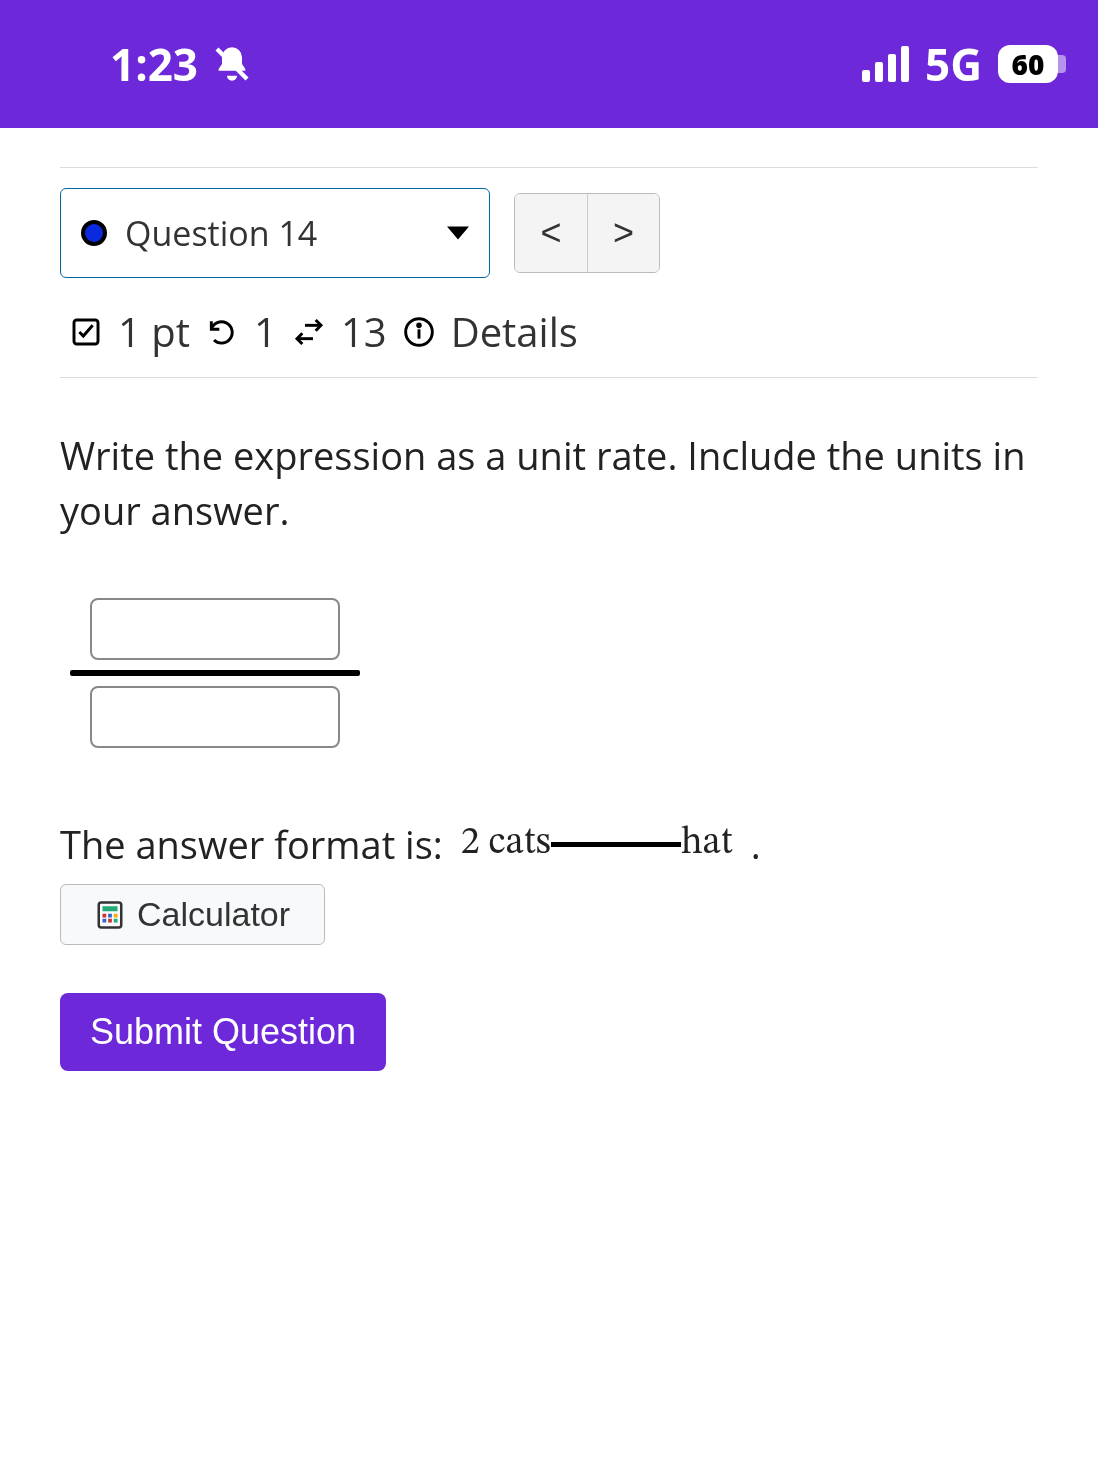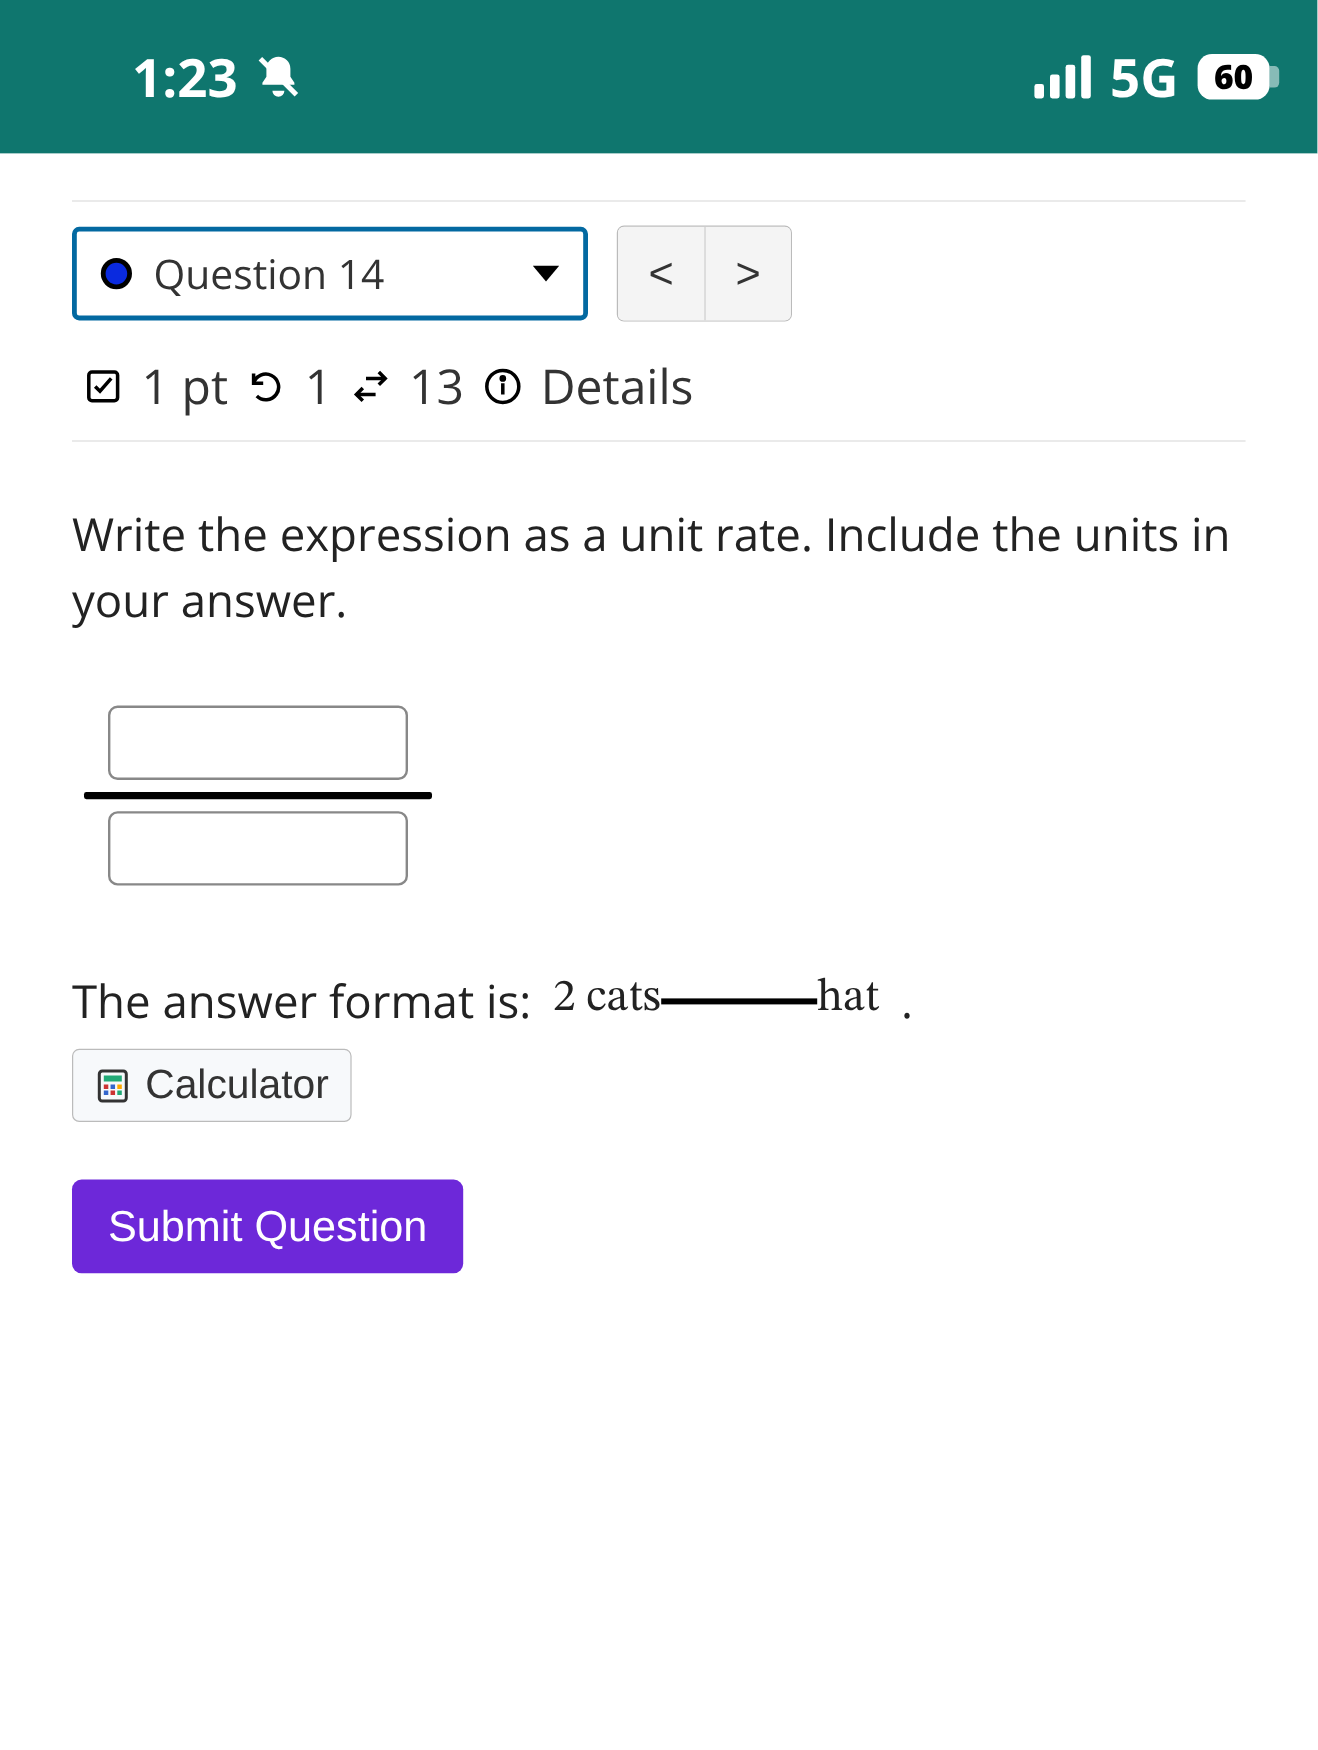--- a/index.html
+++ b/index.html
@@ -1,18 +1,18 @@
 <!DOCTYPE html>
 <html><head>
 <meta charset="utf-8">
 <style>
   * { box-sizing: border-box; margin: 0; padding: 0; }
   html, body { width: 1098px; height: 1458px; font-family: "Open Sans", "Segoe UI", -apple-system, Arial, sans-serif; background: #fff; }
   .status-bar {
-    background: #0f766e;
+    background: #6d28d9;
     height: 128px;
     display: flex;
     align-items: center;
     justify-content: space-between;
     padding: 0 40px 0 110px;
     color: #fff;
     font-weight: 700;
     font-size: 44px;
   }
   .status-left { display: flex; align-items: center; gap: 14px; }
@@ -38,22 +38,22 @@
     height: 40px; border-bottom: 1px solid #ddd;
     display: flex; align-items: flex-start; gap: 20px; overflow: hidden;
   }
   .nav-row {
     display: flex; gap: 24px; padding: 20px 0 16px 0;
     align-items: center;
   }
   .q-select {
     flex: 0 0 auto;
     display: flex; align-items: center; gap: 18px;
-    border: 4px solid #0369a1; border-radius: 6px;
-    padding: 14px 20px; height: 78px; width: 430px;
+    border: 1px solid #0369a1; border-radius: 6px;
+    padding: 14px 20px; height: 90px; width: 430px;
     font-size: 34px; color: #333; background: #fff;
     cursor: pointer;
   }
   .q-select .dot {
     width: 26px; height: 26px; border-radius: 50%;
     background: #0a2adf; border: 4px solid #000;
   }
   .q-select .caret { margin-left: auto; }
   .nav-arrows { display: flex; border: 1px solid #bbb; border-radius: 6px; overflow: hidden; }
   .nav-arrows button {
@@ -96,21 +96,21 @@
   .help-row {
     margin-top: 64px;
     font-size: 34px; color: #222;
     display: flex; align-items: center; gap: 18px; flex-wrap: wrap;
   }
   .help-link { color: #333; text-decoration: underline; display: inline-flex; align-items: center; gap: 10px; }
   .calc-btn {
     margin-top: 14px;
     display: inline-flex; align-items: center; gap: 12px;
     border: 1px solid #bbb; border-radius: 6px;
-    background: #f7f9fb; padding: 10px 18px;
+    background: #f7f9fb; padding: 10px 34px;
     font-size: 34px; color: #333; cursor: pointer;
   }
   .submit-btn {
     margin-top: 48px;
     background: #6d28d9; color: #fff;
     border: none; border-radius: 8px;
     padding: 18px 30px; font-size: 36px; cursor: pointer;
   }
 </style>
 </head>

